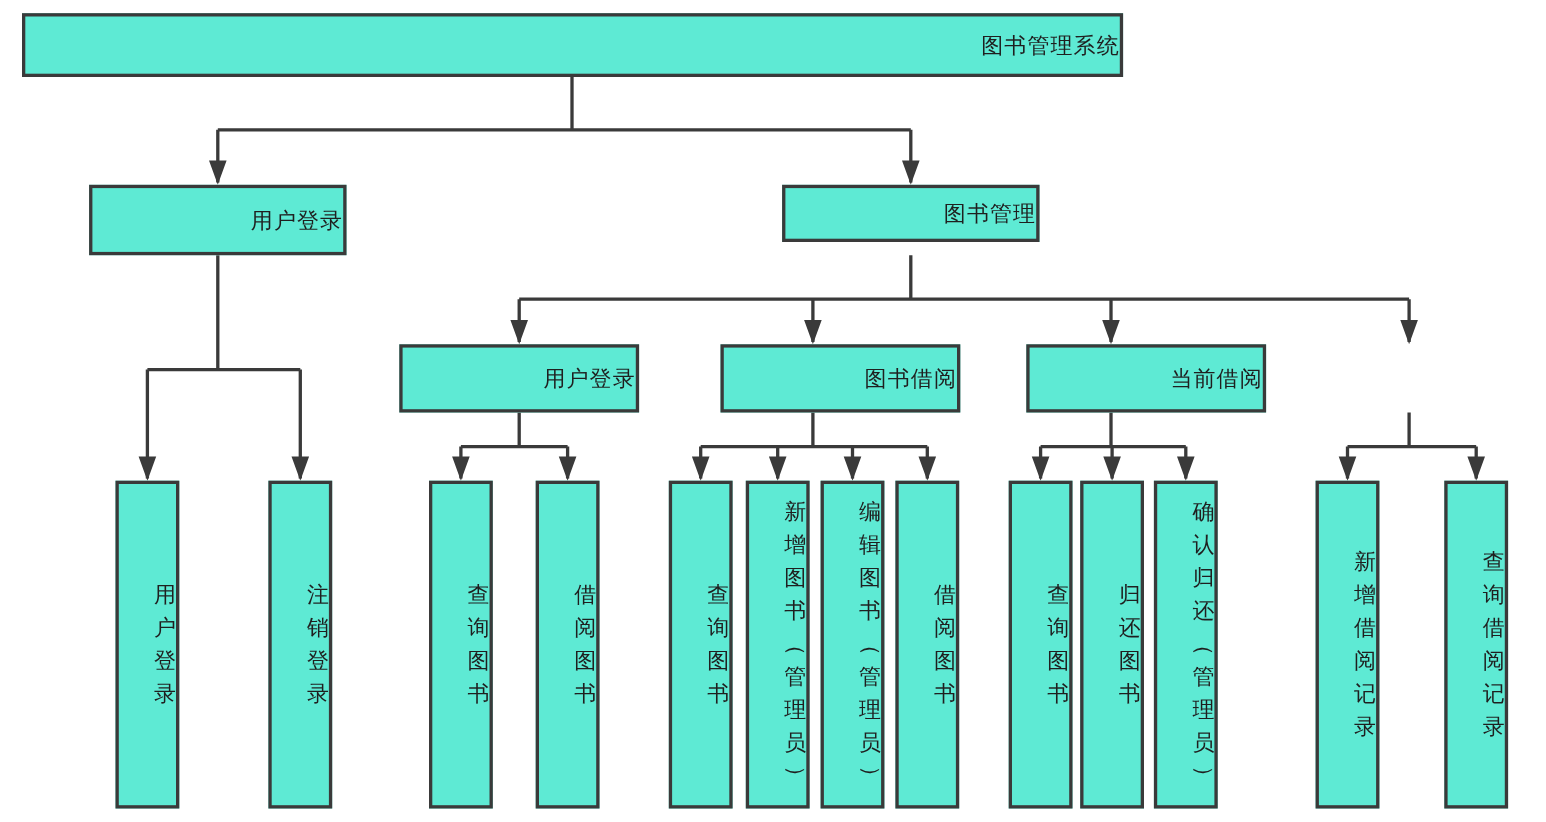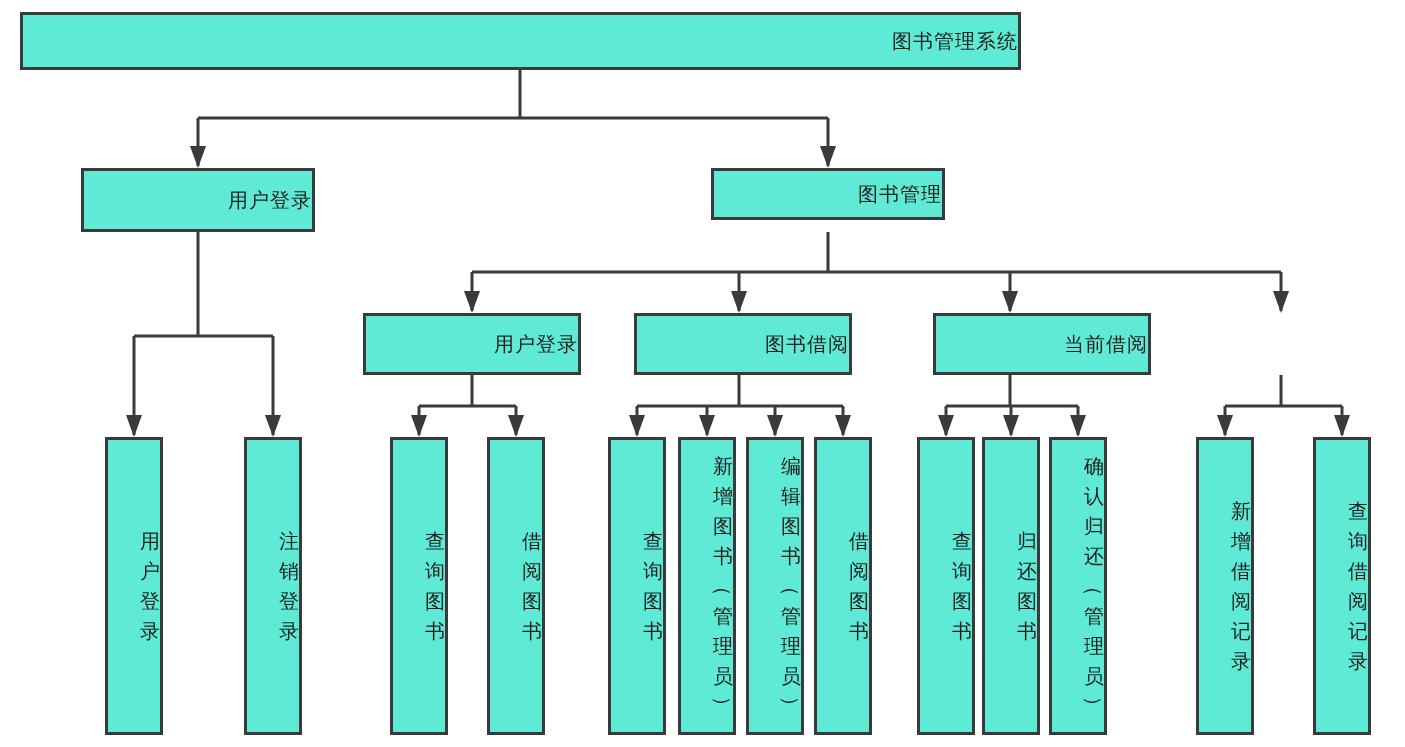--- a/index.html
+++ b/index.html
@@ -104,21 +104,21 @@
   <div class="node" style="left:81px;top:168px;width:234px;height:64px;padding-left:24px;">
     <span class="hlabel">用户登录</span>
   </div>
   <div class="node" style="left:711px;top:168px;width:234px;height:52px;">
     <span class="hlabel">图书管理</span>
   </div>
 
   <div class="node" style="left:363px;top:313px;width:218px;height:62px;">
     <span class="hlabel">用户登录</span>
   </div>
-  <div class="node" style="left:634px;top:313px;width:218px;height:62px;">
+  <div class="node" style="left:655px;top:313px;width:218px;height:62px;">
     <span class="hlabel">图书借阅</span>
   </div>
   <div class="node" style="left:901px;top:313px;width:218px;height:62px;margin-left:32px;">
     <span class="hlabel">当前借阅</span>
   </div>
 
   <div class="node leaf" style="left:105px;">
     <span class="vlabel">
         <span class="vchar">用</span>
         <span class="vchar">户</span>

